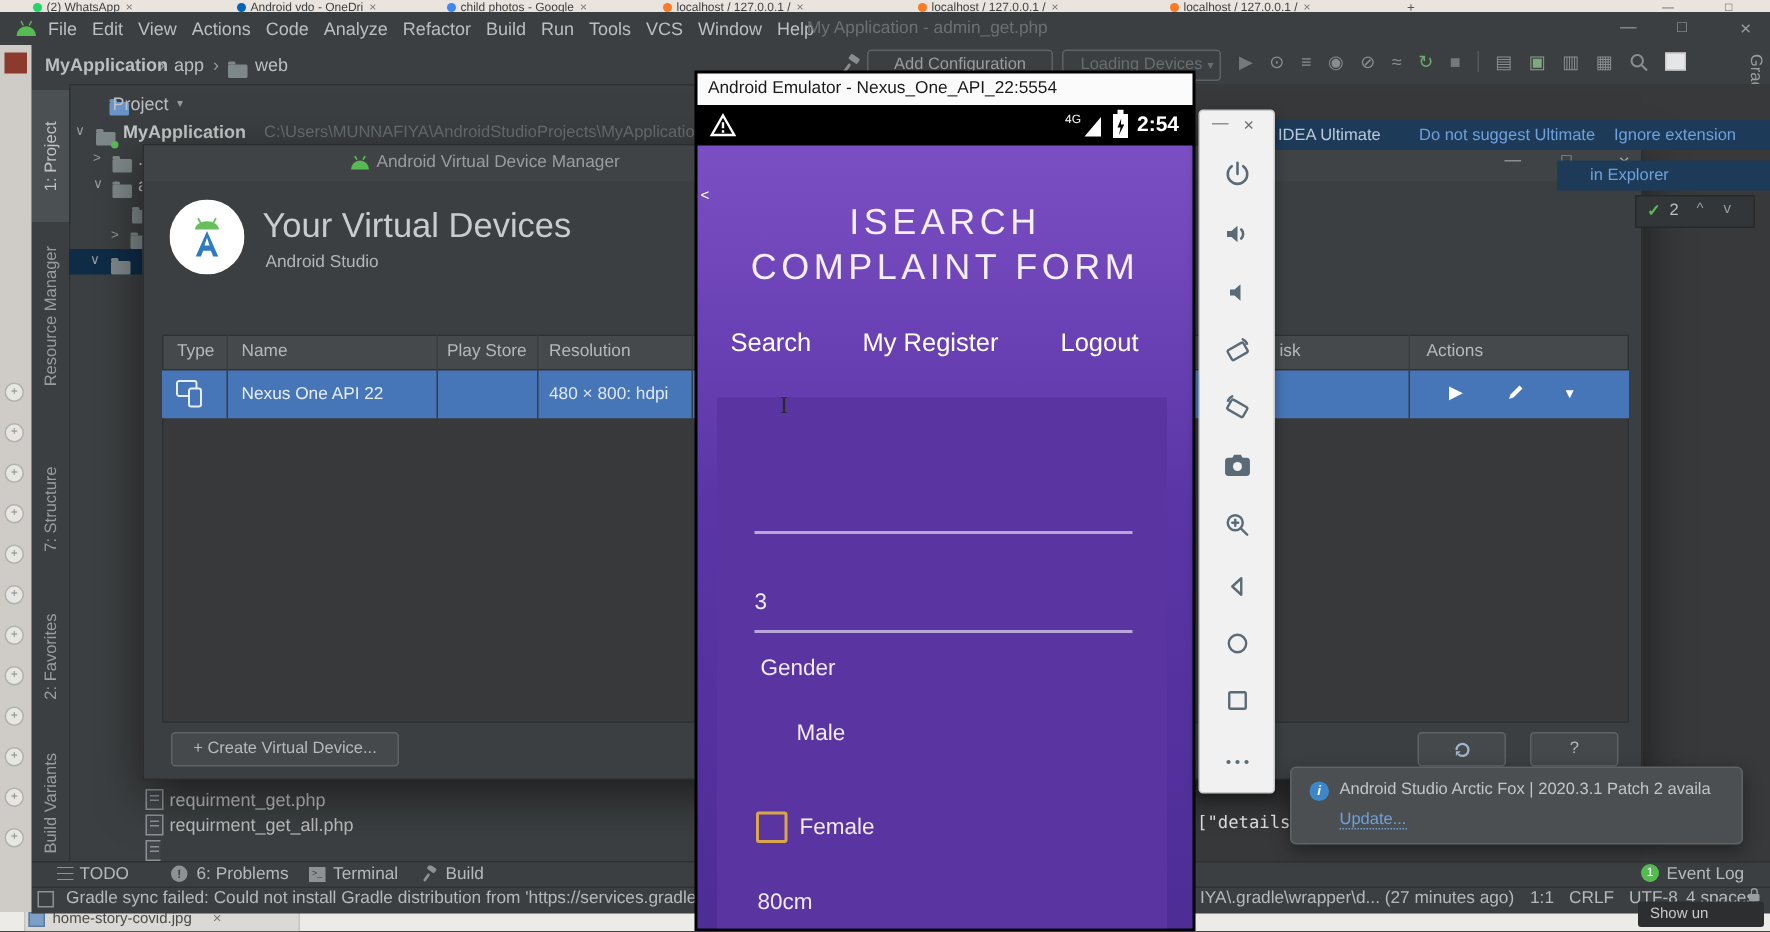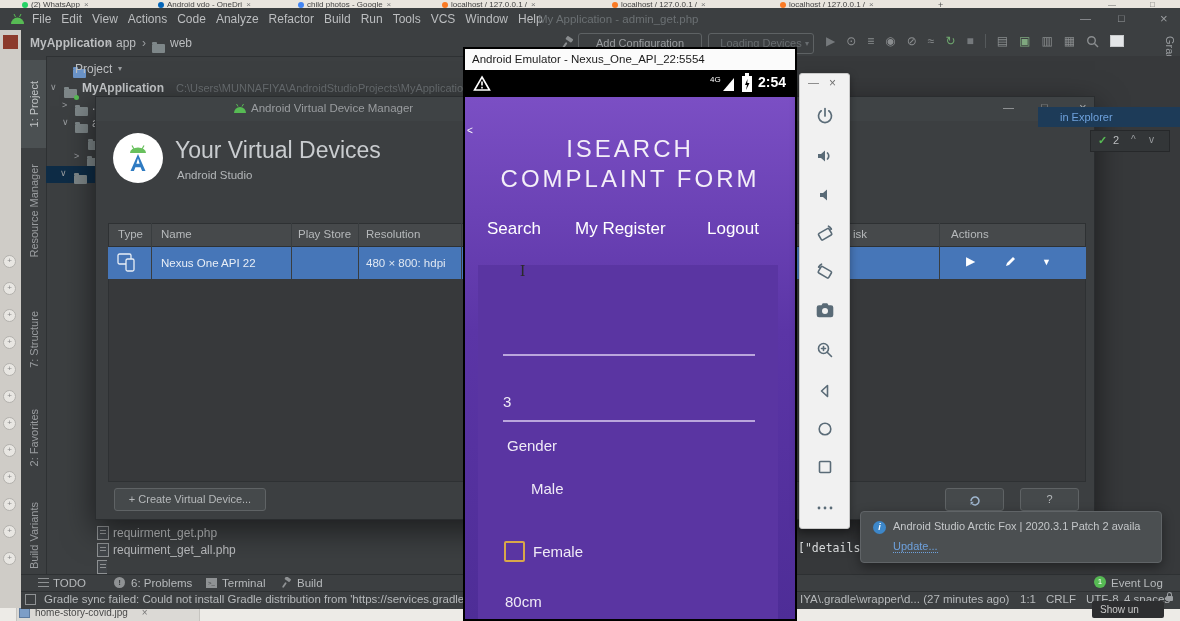--- a/index.html
+++ b/index.html
@@ -349,20 +349,25 @@
             <path d="M2.6 11V7.8h3.2z" fill="#9fb6cf"></path>
           </svg>
       </span>
     </div>
     <div class="abs btn" style="left:924px;top:391px;width:57px;height:21px;">
       <span>?</span>
     </div>
   </div>
 
   
+  <div class="abs" style="left:846px;top:80px;width:334px;height:20px;background:#1d3b58;z-index:5;">
+    <span class="abs" style="left:6px;top:4px;font-size:11px;color:#b9c9dd;">IDEA Ultimate</span>
+    <span class="abs" style="left:100px;top:4px;font-size:11px;color:#6ea1dc;">Do not suggest Ultimate</span>
+    <span class="abs" style="left:230px;top:4px;font-size:11px;color:#6ea1dc;">Ignore extension</span>
+  </div>
   <div class="abs" style="left:1038px;top:107px;width:142px;height:20px;background:#1d3b58;z-index:5;">
     <span class="abs" style="left:22px;top:4px;font-size:11px;color:#6ea1dc;">in Explorer</span>
   </div>
   <div class="abs" style="left:1090px;top:130px;width:78px;height:20px;background:#333638;border:1px solid #26282a;z-index:5;">
     <span class="abs" style="left:7px;top:3px;font-size:11px;font-weight:bold;color:#57bb54;">✓</span>
     <span class="abs" style="left:22px;top:3px;font-size:11px;color:#bcbec0;">2</span>
     <span class="abs dim" style="left:40px;top:3px;font-size:10px;">^</span>
     <span class="abs dim" style="left:58px;top:3px;font-size:10px;">v</span>
   </div>
 
@@ -502,17 +507,17 @@
     <span class="abs" style="left:15px;top:424px;">
       <svg width="20" height="20" viewBox="0 0 20 20">
           <circle cx="4" cy="10" r="1.4" fill="#5a6b77"></circle>
           <circle cx="10" cy="10" r="1.4" fill="#5a6b77"></circle>
           <circle cx="16" cy="10" r="1.4" fill="#5a6b77"></circle>
         </svg>
     </span>
   </div>
 
   
-  <div class="abs" style="left:1092px;top:601px;width:72px;height:17px;background:#2d2e30;border-radius:2px;z-index:7;">
+  <div class="abs" style="left:1092px;top:601px;width:72px;height:17px;background:#2d2e30;border-radius:2px;z-index:7;padding-left:12px;">
     <span style="position:absolute;left:8px;top:3px;font-size:10px;color:#c9c9c9;">Show un</span>
   </div>
 
 </div>
 
 </body></html>

